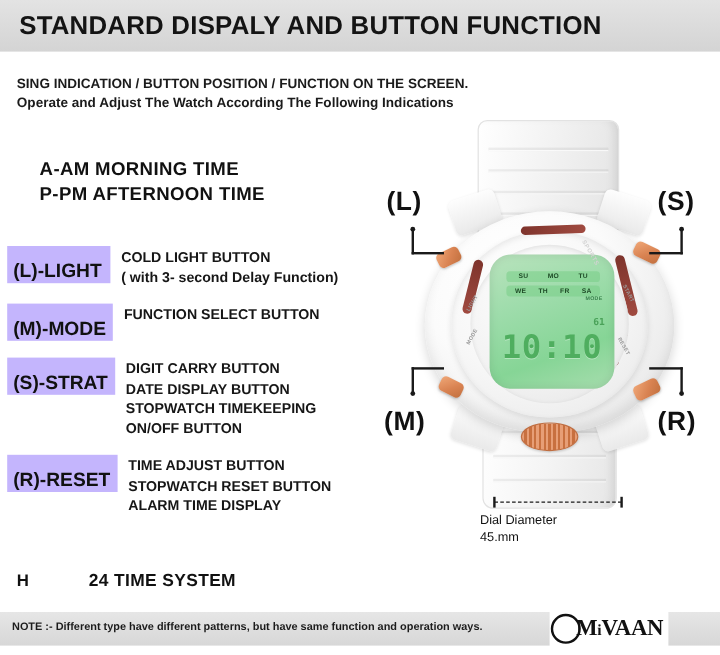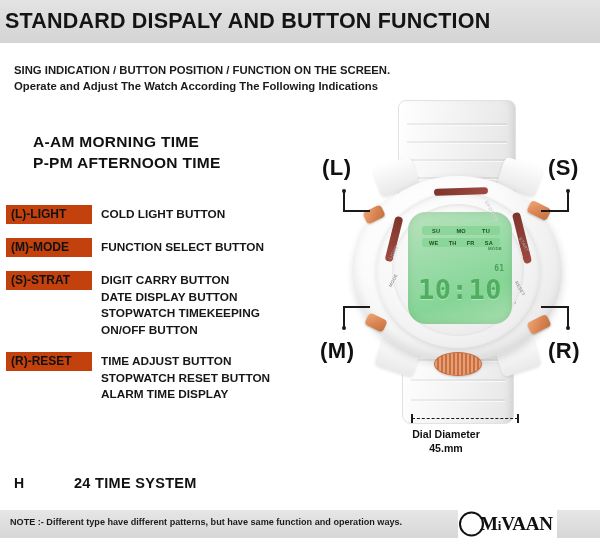--- a/index.html
+++ b/index.html
@@ -14,38 +14,38 @@
   .page{position:relative;width:600px;height:546px;overflow:hidden;background:#fff;}
 
   
   .header-bar{
     position:absolute;left:0;top:0;width:600px;height:43px;
     background:linear-gradient(#e3e3e3,#d4d4d4);
     display:flex;align-items:center;
   }
   .header-title{
     font-size:21.5px;font-weight:bold;letter-spacing:.2px;
-    color:#141414;padding-left:5px;white-space:nowrap;
+    color:#141414;padding-left:16px;white-space:nowrap;
     font-family:"Liberation Sans", sans-serif;
   }
 
   
   .intro{position:absolute;left:14px;top:62px;width:400px;}
   .intro-line{font-size:11.3px;font-weight:bold;color:#1b1b1b;line-height:16px;white-space:nowrap;}
 
   
   .ampm{position:absolute;left:33px;top:131px;}
   .ampm-line{font-size:15.5px;font-weight:bold;letter-spacing:.3px;color:#111;line-height:21px;white-space:nowrap;}
 
   
   .funcs{position:absolute;left:6px;top:205px;width:320px;}
   .func-row{display:flex;align-items:flex-start;margin-bottom:14px;}
   .func-key{
-    background:#c2410c;color:#111;font-size:12px;font-weight:bold;
-    padding:2px 6px 2px 5px;white-space:nowrap;min-width:86px;
+    background:#c4b5fd;color:#111;font-size:16px;font-weight:bold;
+    padding:14px 6px 2px 5px;white-space:nowrap;min-width:86px;
     box-sizing:border-box;line-height:15px;
   }
   .func-desc{margin-left:9px;padding-top:1px;}
   .func-desc div{font-size:11.8px;font-weight:bold;color:#161616;line-height:16.5px;white-space:nowrap;}
 
   
   .h24{position:absolute;left:14px;top:475px;display:flex;align-items:baseline;}
   .h24-key{font-size:14px;font-weight:bold;color:#111;width:60px;}
   .h24-val{font-size:14.5px;font-weight:bold;color:#111;letter-spacing:.3px;}
 
@@ -218,22 +218,22 @@
   
   .dim{position:absolute;left:408px;top:414px;width:114px;height:10px;}
   .dim-line{
     position:absolute;left:4px;right:4px;top:4px;height:0;
     border-top:1.6px dashed #1a1a1a;
   }
   .dim-cap{position:absolute;top:0px;width:1.8px;height:9px;background:#1a1a1a;}
   .dim-cap.l{left:3px;}
   .dim-cap.r{right:3px;}
   .dim-label{
-    position:absolute;left:368px;top:427px;width:156px;text-align:center;
-    font-size:10.6px;font-weight:bold;color:#111;line-height:14px;
+    position:absolute;left:400px;top:427px;width:156px;
+    font-size:10.6px;font-weight:normal;color:#111;line-height:14px;
   }
 </style>
 </head>
 <body>
 
 <div class="page">
 
   <div class="header-bar">
     <div class="header-title">STANDARD DISPALY AND BUTTON FUNCTION</div>
   </div>
@@ -247,20 +247,21 @@
     <div class="ampm-line">A-AM MORNING TIME</div>
     <div class="ampm-line">P-PM AFTERNOON TIME</div>
   </div>
 
   <div class="funcs">
 
     <div class="func-row">
       <div class="func-key">(L)-LIGHT</div>
       <div class="func-desc">
         <div>COLD LIGHT BUTTON</div>
+        <div>( with 3- second Delay Function)</div>
       </div>
     </div>
 
     <div class="func-row">
       <div class="func-key">(M)-MODE</div>
       <div class="func-desc">
         <div>FUNCTION SELECT BUTTON</div>
       </div>
     </div>
 

